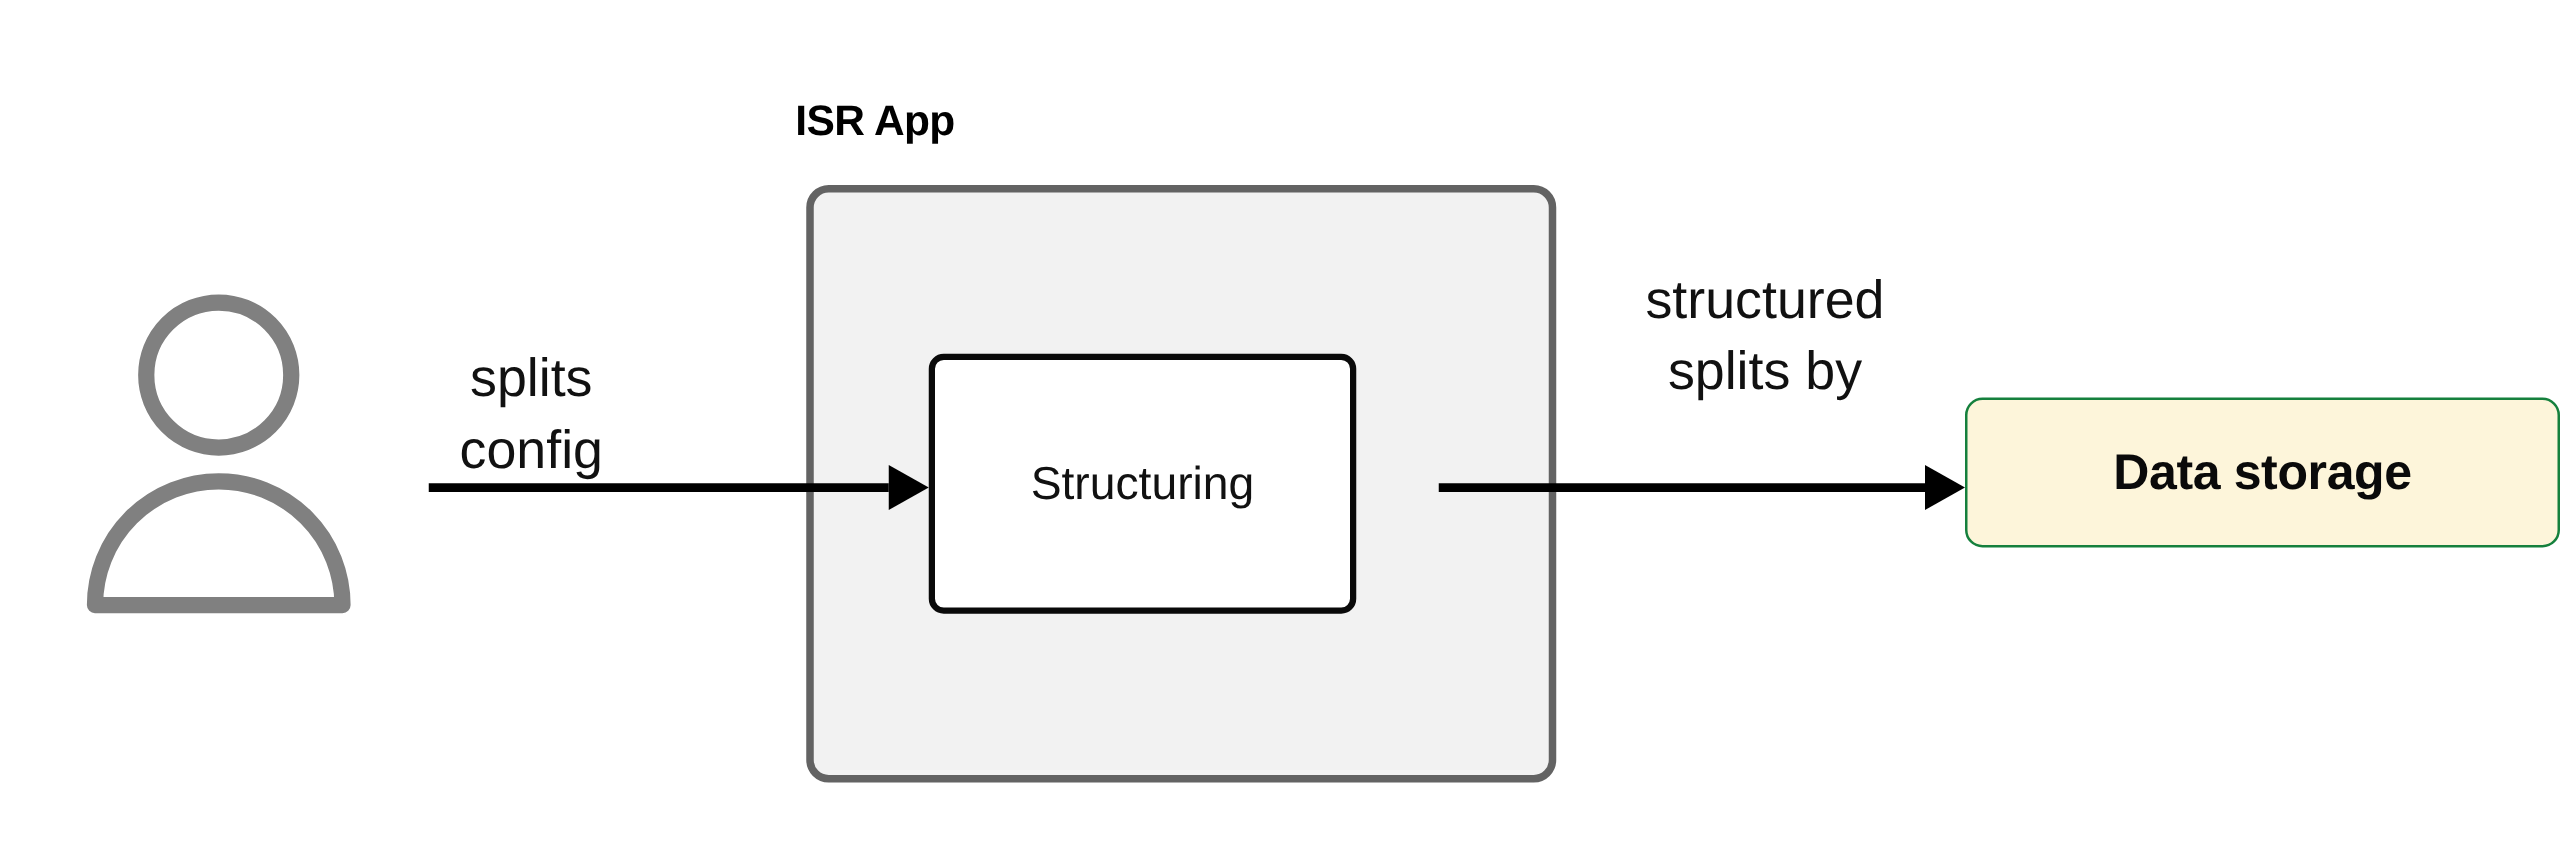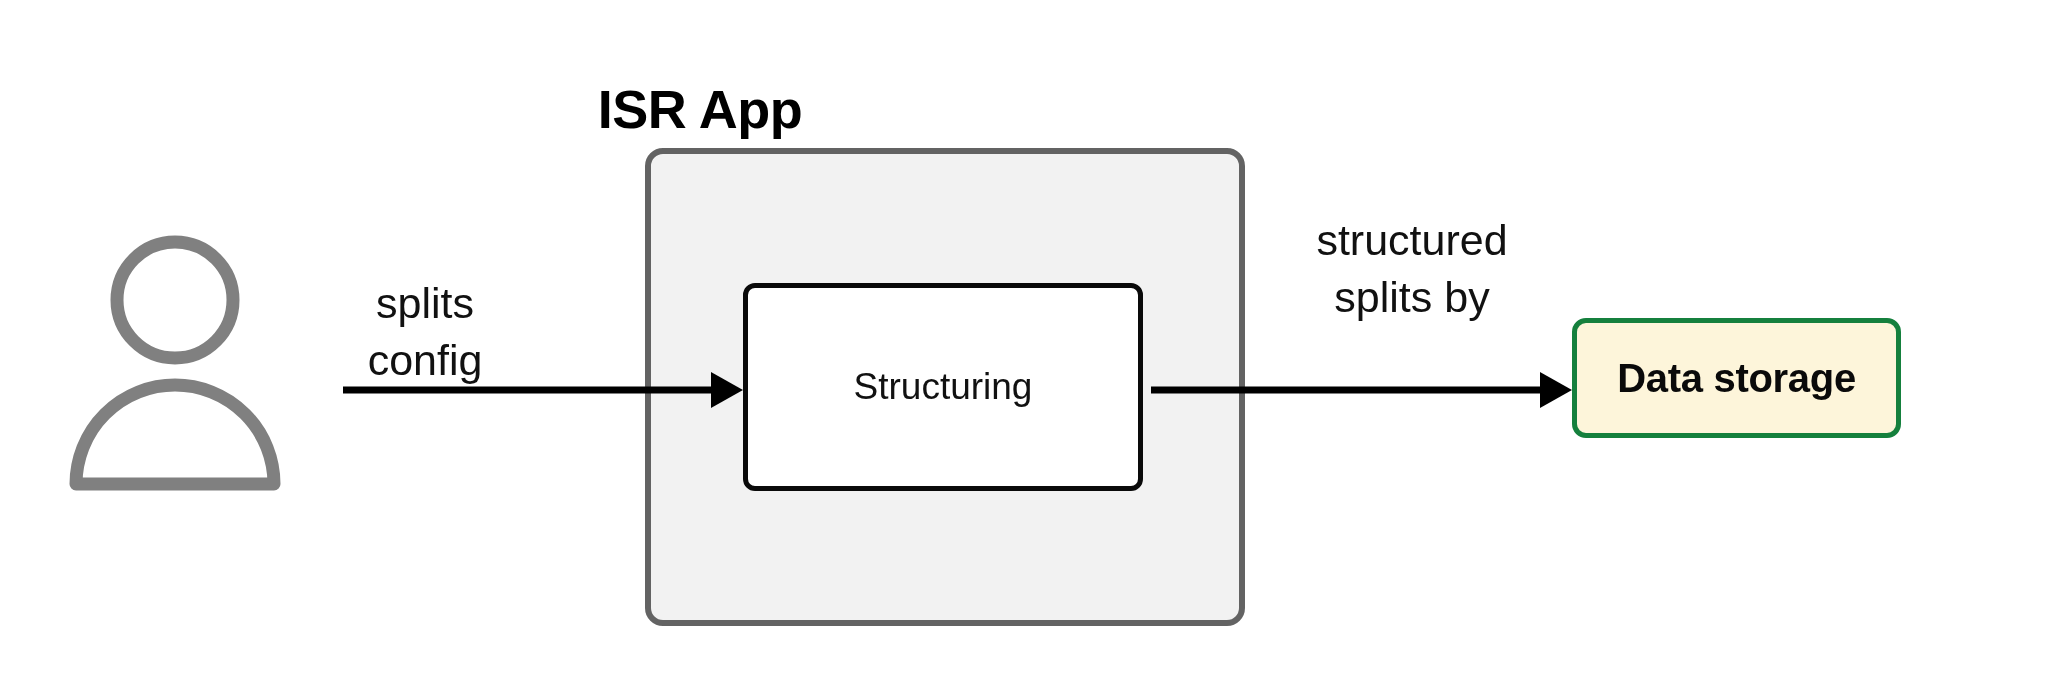--- a/index.html
+++ b/index.html
@@ -30,21 +30,21 @@
   }
   .actor svg { display: block; }
 
   
   .isr-title {
     position: absolute;
     left: 560px;
     top: 78px;
     width: 280px;
     text-align: center;
-    font-size: 54px;
+    font-size: 34px;
     font-weight: bold;
     color: #000000;
     letter-spacing: -0.5px;
     white-space: nowrap;
   }
   .isr-box {
     position: absolute;
     left: 645px;
     top: 148px;
     width: 600px;
@@ -53,21 +53,21 @@
     background: #f2f2f2;
     border: 6px solid #636363;
     border-radius: 18px;
   }
 
   
   .process-box {
     position: absolute;
     left: 743px;
     top: 283px;
-    width: 400px;
+    width: 342px;
     height: 208px;
     box-sizing: border-box;
     background: #ffffff;
     border: 5px solid #0a0a0a;
     border-radius: 12px;
     display: flex;
     flex-direction: column;
     align-items: center;
     justify-content: center;
   }
@@ -102,25 +102,25 @@
     left: 1262px;
     top: 212px;
     width: 300px;
   }
 
   
   .storage-box {
     position: absolute;
     left: 1572px;
     top: 318px;
-    width: 329px;
+    width: 476px;
     height: 120px;
     box-sizing: border-box;
     background: #fdf5da;
-    border: 5px solid #15803d;
+    border: 2px solid #15803d;
     border-radius: 14px;
     display: flex;
     align-items: center;
     justify-content: center;
   }
   .storage-box .storage-label {
     font-size: 40px;
     font-weight: bold;
     color: #0a0a0a;
     letter-spacing: -0.3px;

